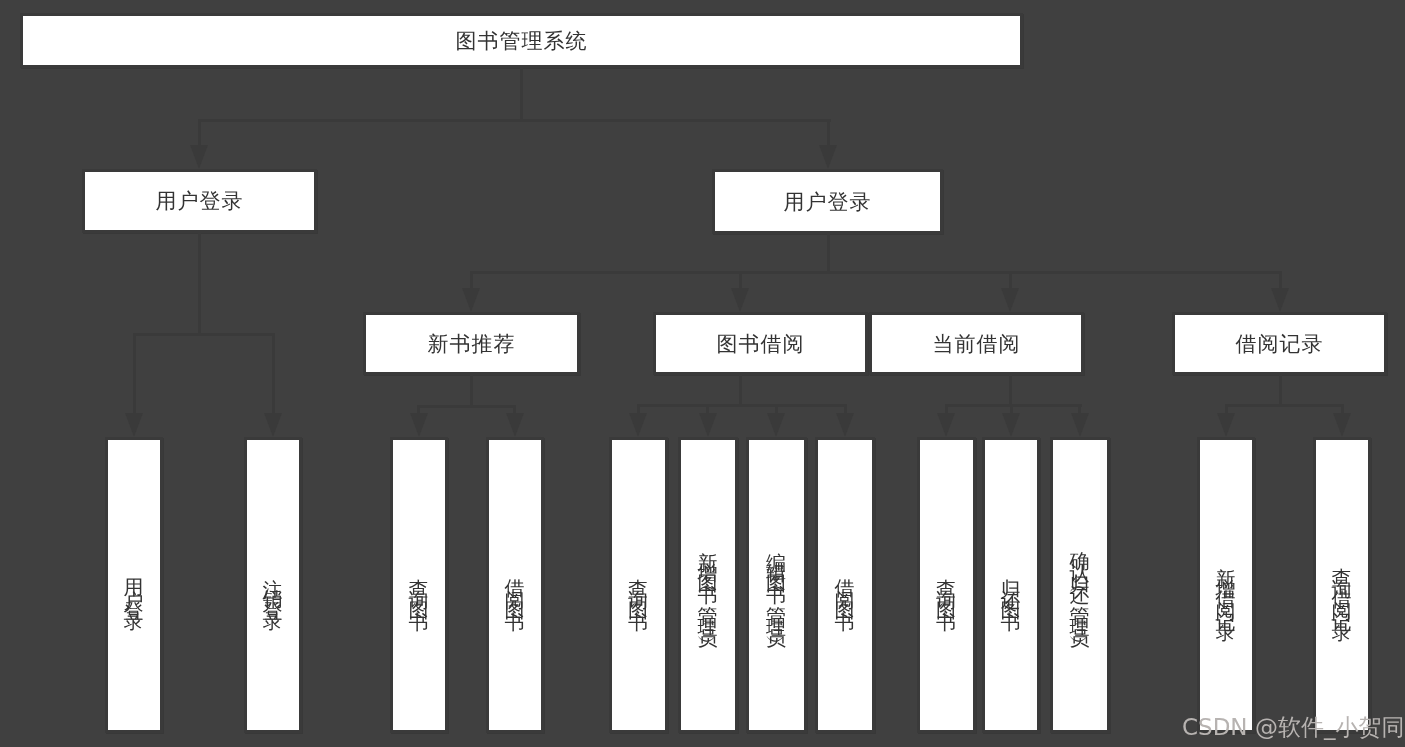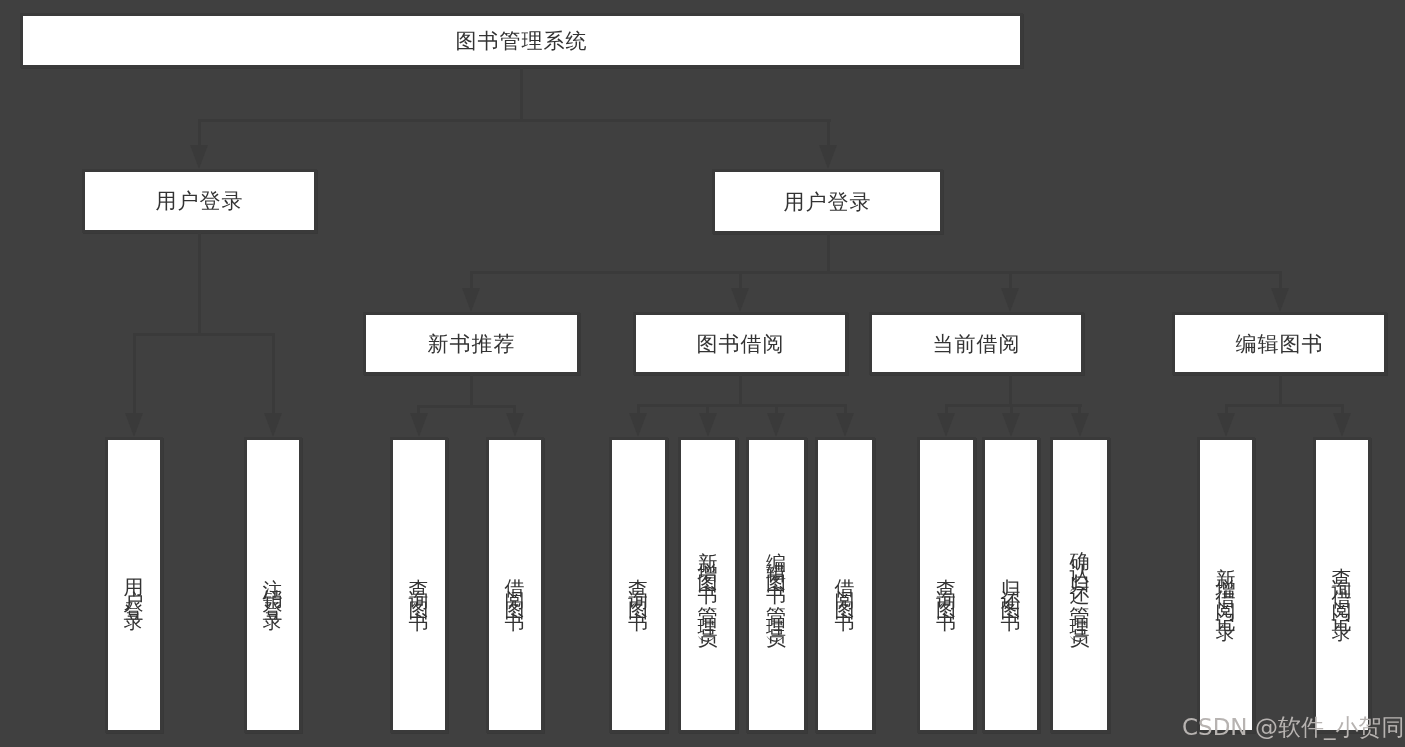--- a/index.html
+++ b/index.html
@@ -43,30 +43,30 @@
   </div>
 
   <div class="node h" style="left:712px;top:169px;width:231px;height:65px;">
     <span class="label">用户登录</span>
   </div>
 
   <div class="node h" style="left:363px;top:312px;width:217px;height:63px;">
     <span class="label">新书推荐</span>
   </div>
 
-  <div class="node h" style="left:633px;top:312px;width:215px;height:63px;">
+  <div class="node h" style="left:653px;top:312px;width:215px;height:63px;">
     <span class="label">图书借阅</span>
   </div>
 
   <div class="node h" style="left:869px;top:312px;width:215px;height:63px;">
     <span class="label">当前借阅</span>
   </div>
 
   <div class="node h" style="left:1172px;top:312px;width:215px;height:63px;">
-    <span class="label">编辑图书</span>
+    <span class="label">借阅记录</span>
   </div>
 
   <div class="node v" style="left:105px;top:437px;width:58px;height:296px;">
     <span class="label">用户登录</span>
   </div>
   <div class="node v" style="left:244px;top:437px;width:58px;height:296px;">
     <span class="label">注销登录</span>
   </div>
 
   <div class="node v" style="left:390px;top:437px;width:58px;height:296px;">

